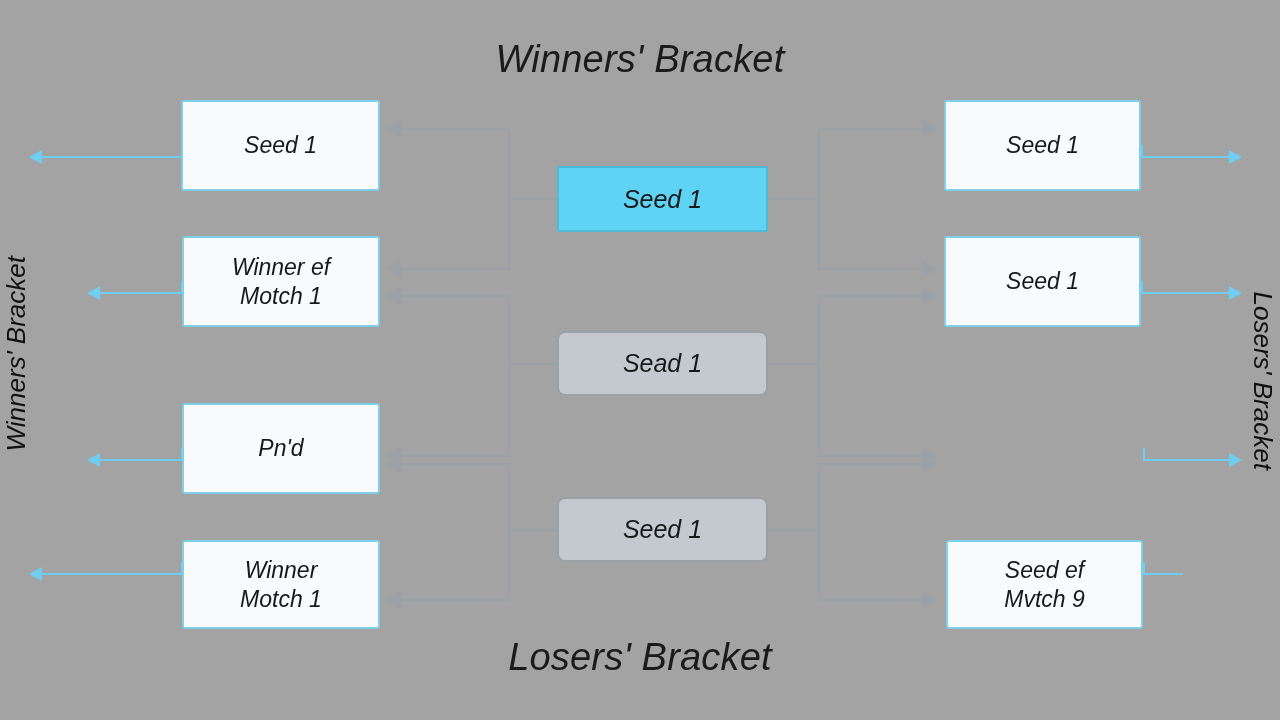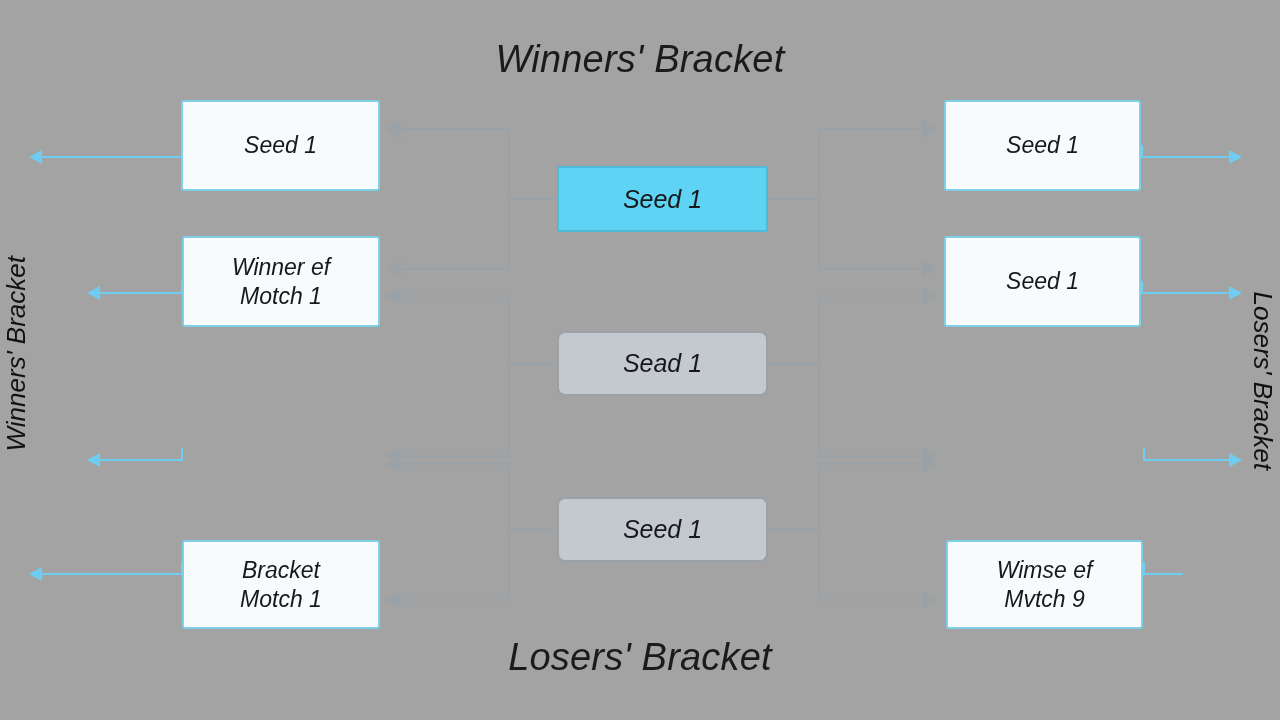--- a/index.html
+++ b/index.html
@@ -212,23 +212,26 @@
   <div class="ln h cy" style="left:1143px; top:573px; width:40px;"></div>
 
   <div class="box outer" style="left:181px; top:100px; width:199px; height:91px;">
     <span class="box-label">Seed 1</span>
   </div>
 
   <div class="box outer" style="left:182px; top:236px; width:198px; height:91px;">
     <span class="box-label"><span>Winner ef</span><br><span>Motch 1</span></span>
   </div>
 
+  <div class="box outer" style="left:182px; top:403px; width:198px; height:91px;">
+    <span class="box-label">Pn'd</span>
+  </div>
 
   <div class="box outer" style="left:182px; top:540px; width:198px; height:89px;">
-    <span class="box-label"><span>Bracket</span><br><span>Motch 1</span></span>
+    <span class="box-label"><span>Winner</span><br><span>Motch 1</span></span>
   </div>
 
   <div class="box center-active" style="left:557px; top:166px; width:211px; height:66px;">
     <span class="box-label">Seed 1</span>
   </div>
 
   <div class="box center-idle" style="left:557px; top:331px; width:211px; height:65px;">
     <span class="box-label">Sead 1</span>
   </div>
 
@@ -239,16 +242,16 @@
   <div class="box outer" style="left:944px; top:100px; width:197px; height:91px;">
     <span class="box-label">Seed 1</span>
   </div>
 
   <div class="box outer" style="left:944px; top:236px; width:197px; height:91px;">
     <span class="box-label">Seed 1</span>
   </div>
 
 
   <div class="box outer" style="left:946px; top:540px; width:197px; height:89px;">
-    <span class="box-label"><span>Wimse ef</span><br><span>Mvtch 9</span></span>
+    <span class="box-label"><span>Seed ef</span><br><span>Mvtch 9</span></span>
   </div>
 
 </div>
 
 </body></html>

